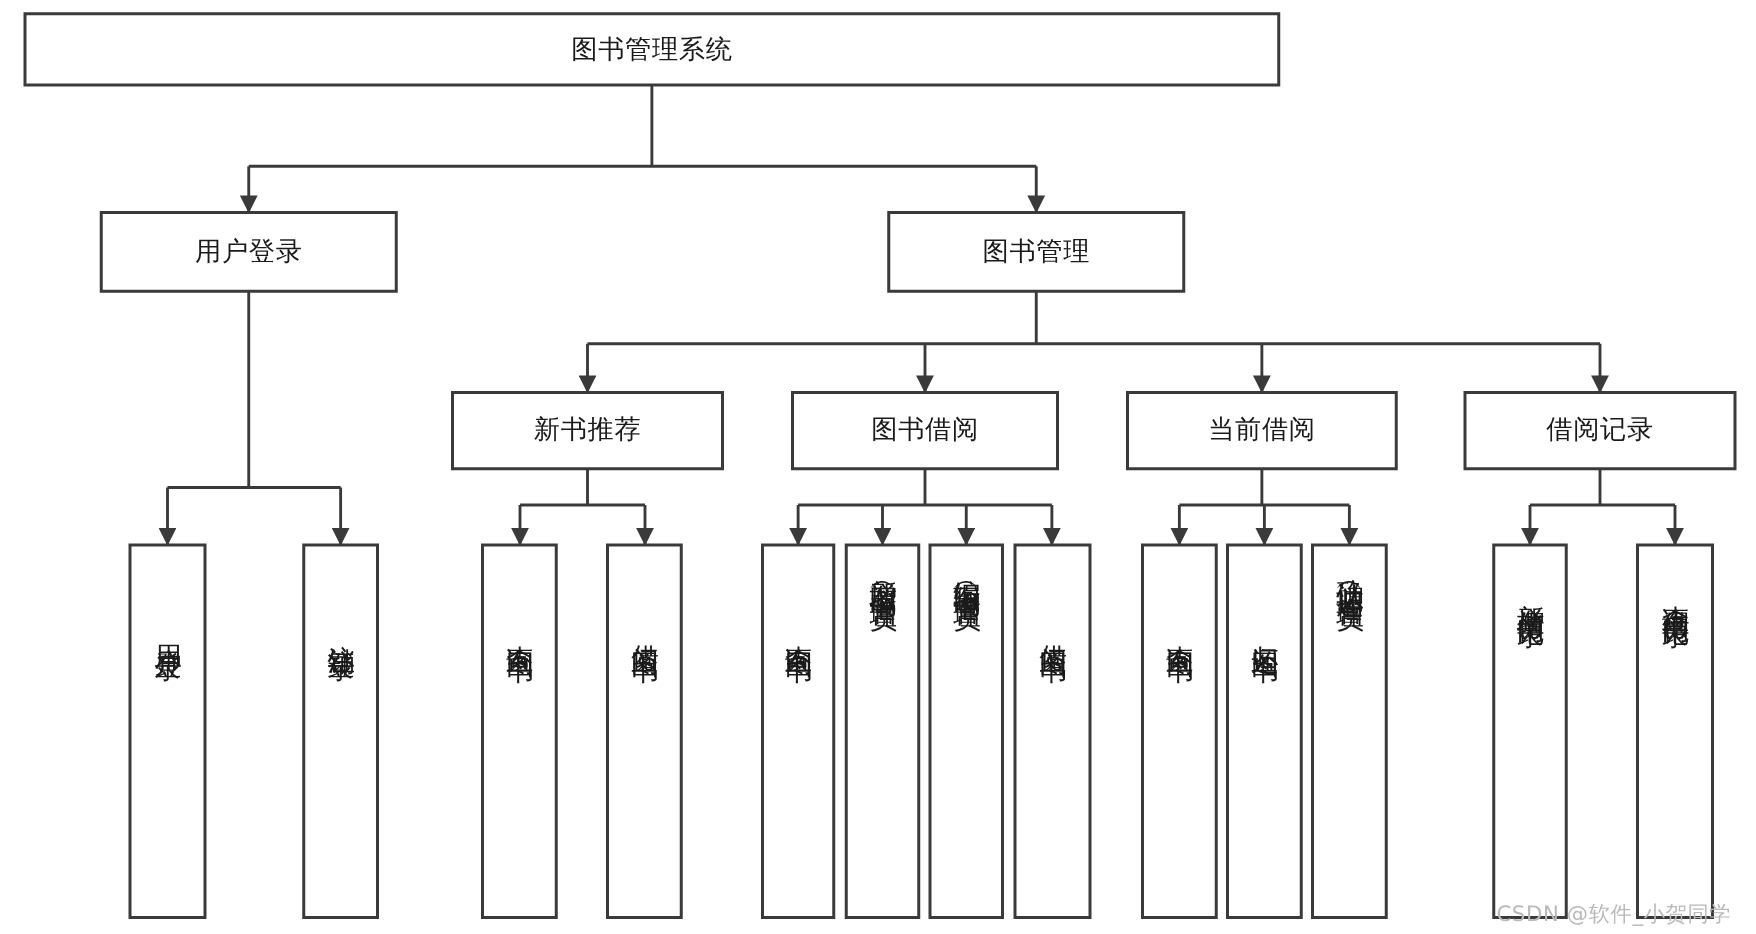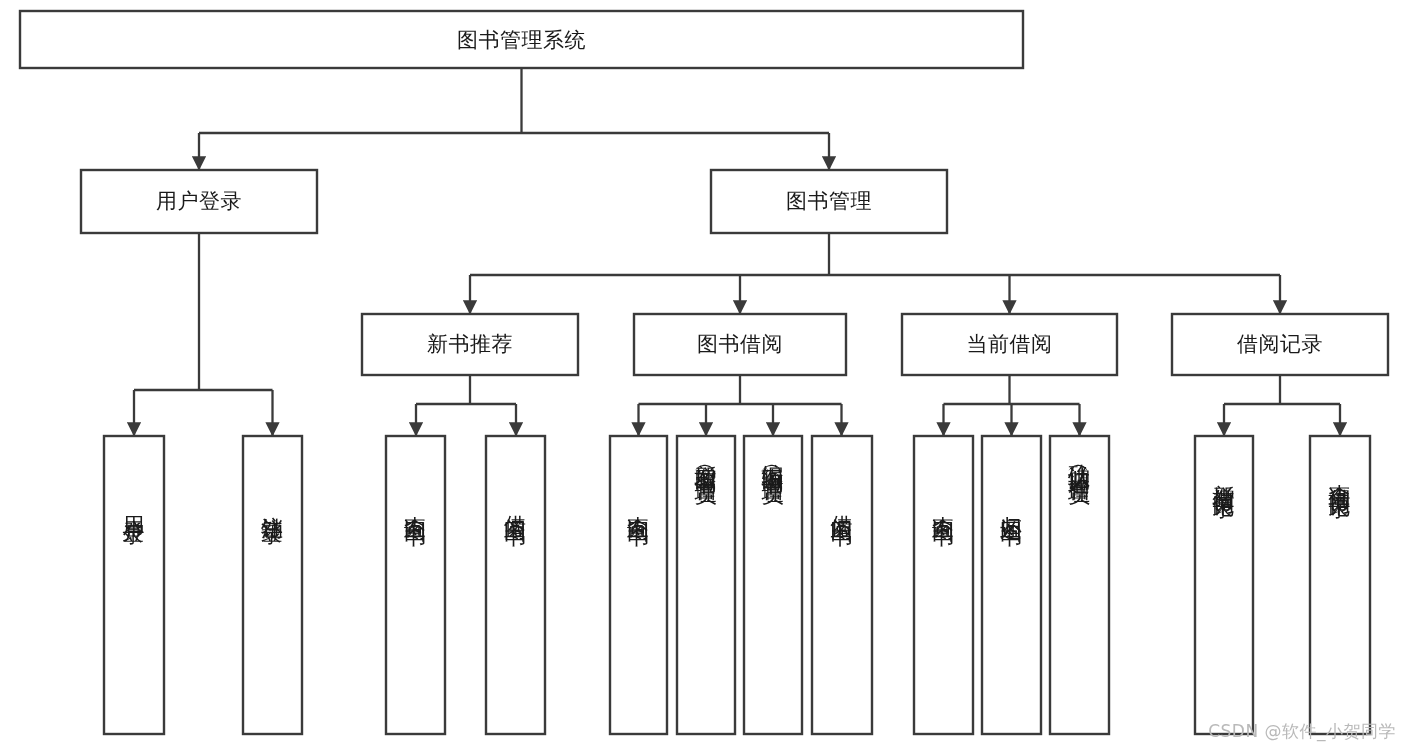--- a/index.html
+++ b/index.html
@@ -63,21 +63,21 @@
     font-family: "DejaVu Sans", "Liberation Sans", sans-serif;
     font-size: 22px;
     line-height: 1.05;
     color: #1a1a1a;
     letter-spacing: 3px;
     white-space: nowrap;
     text-align: left;
   }
   #watermark {
     position: absolute;
-    right: 9px;
+    right: 20px;
     bottom: 4px;
     font-family: "DejaVu Sans", "Liberation Sans", sans-serif;
     font-size: 17px;
     color: #b9b9b9;
     letter-spacing: 0.5px;
     user-select: none;
     white-space: nowrap;
   }
 </style>
 </head>

